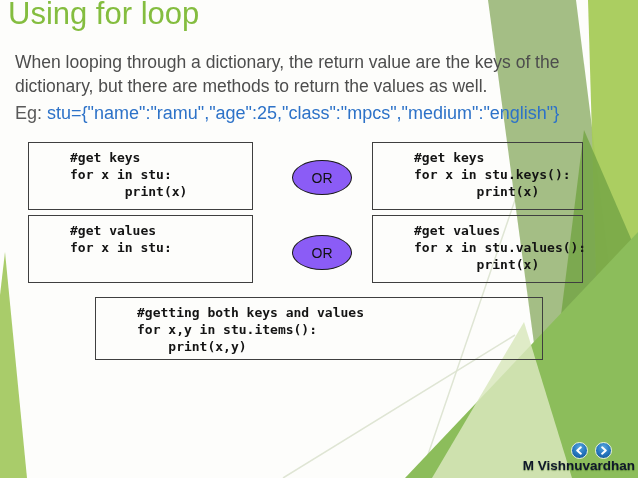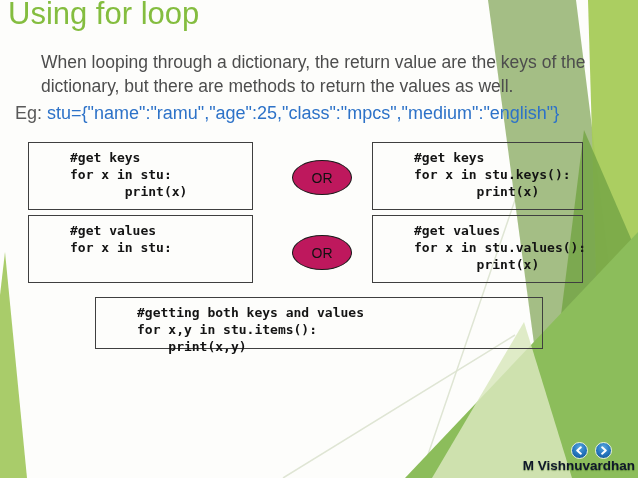--- a/index.html
+++ b/index.html
@@ -12,21 +12,21 @@
   }
   .deco{position:absolute;inset:0;z-index:0;}
   .content{position:absolute;inset:0;z-index:1;padding-left:46px;}
   .title{
     position:absolute;left:8px;top:-4px;
     font-size:31px;font-weight:500;color:#84bd3f;
     letter-spacing:0px;
   }
   .para{
     position:absolute;left:15px;top:50px;width:585px;
-    font-size:17.5px;line-height:24px;color:#4d4d4d;margin-left:26px;
+    font-size:17.5px;line-height:24px;color:#4d4d4d;
   }
   .egline{
     position:absolute;left:15px;top:103px;width:600px;
     font-size:18px;color:#595959;
   }
   .egcode{color:#2d72c8;}
   .codebox{
     position:absolute;
     border:1.3px solid #3f3f3f;
     background:transparent;
@@ -36,25 +36,25 @@
   .codeline{
     white-space:pre;
     font-family:"DejaVu Sans Mono", monospace;
     font-weight:bold;
     font-size:13px;line-height:17px;color:#141414;margin-left:32px;
   }
   .box1{left:28px;top:142px;width:225px;height:68px;}
   .box2{left:28px;top:215px;width:225px;height:68px;}
   .box3{left:372px;top:142px;width:211px;height:68px;}
   .box4{left:372px;top:215px;width:211px;height:68px;}
-  .box5{left:95px;top:297px;width:448px;height:52px;}
+  .box5{left:95px;top:297px;width:448px;height:63px;}
   .orpill{
     position:absolute;width:58px;height:33px;
     border:1.7px solid #1a1a1a;border-radius:50%;
-    background:#be185d;
+    background:#8b5cf6;
     display:flex;align-items:center;justify-content:center;
     font-size:14px;color:#111;
   }
   .or1{left:292px;top:160px;}
   .or2{left:292px;top:235px;}
   .navbtn{
     position:absolute;width:17px;height:17px;border-radius:50%;
     background:radial-gradient(circle at 50% 30%, #5aa8e0 0%, #2b7cc4 45%, #0b4f92 100%);
     border:1px solid #e8f2e0;
     display:flex;align-items:center;justify-content:center;

